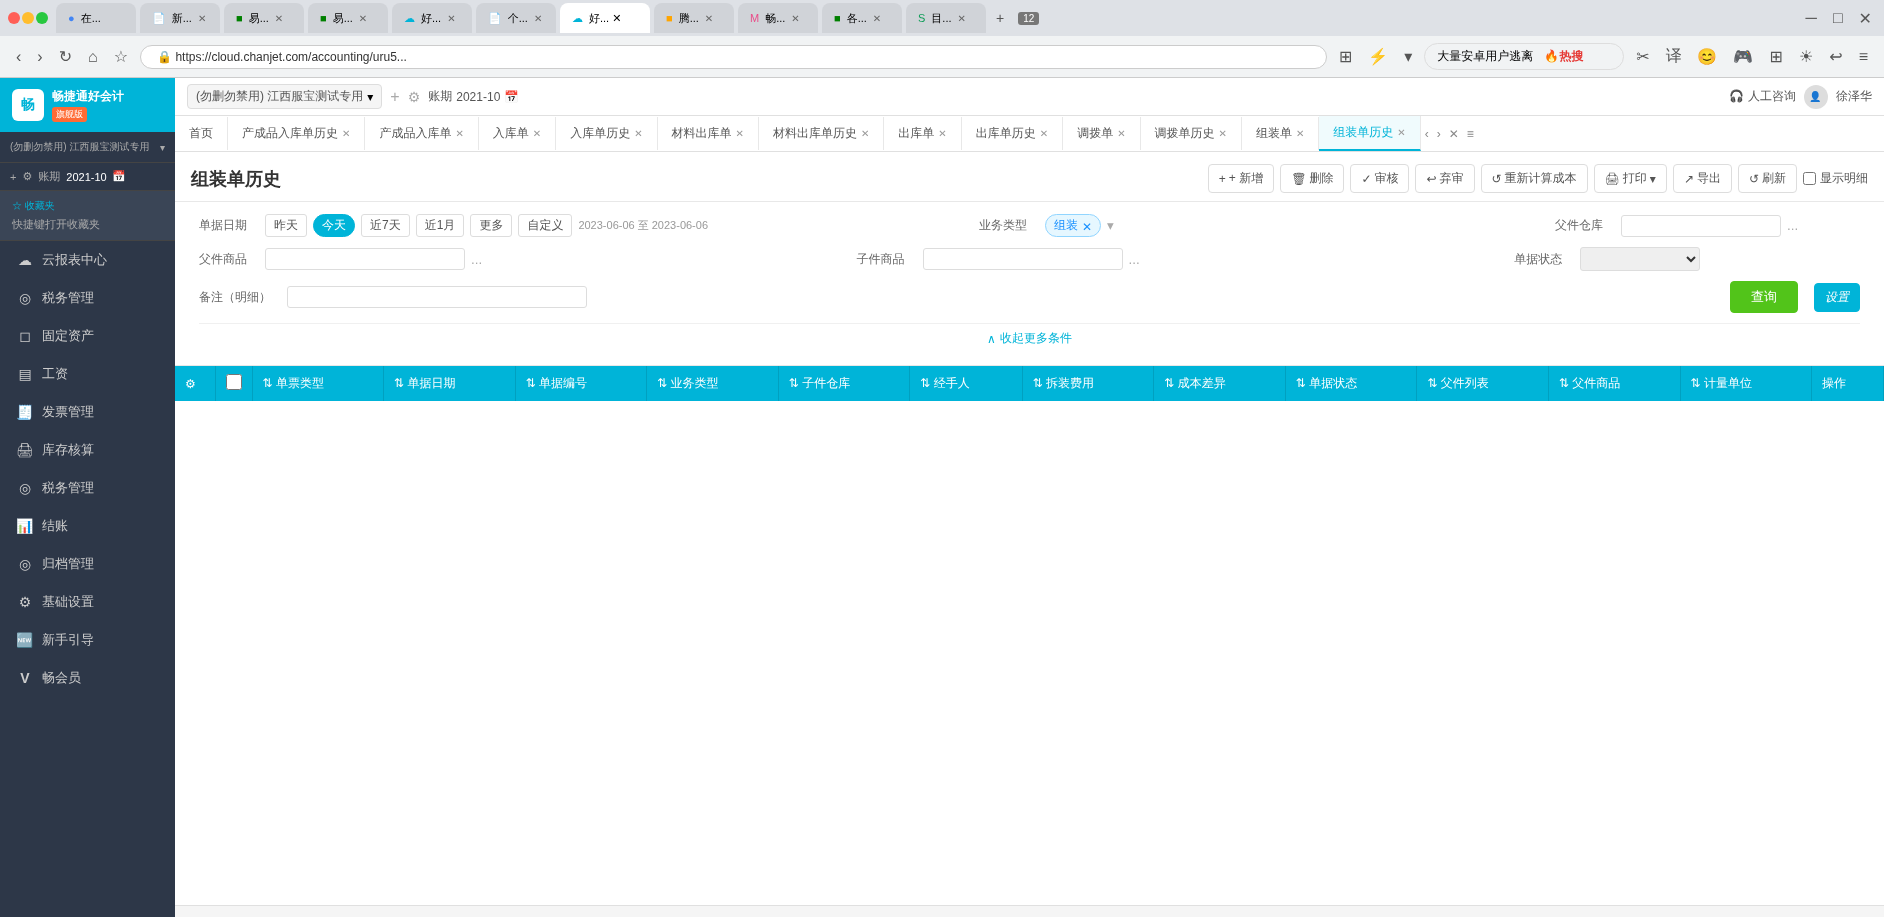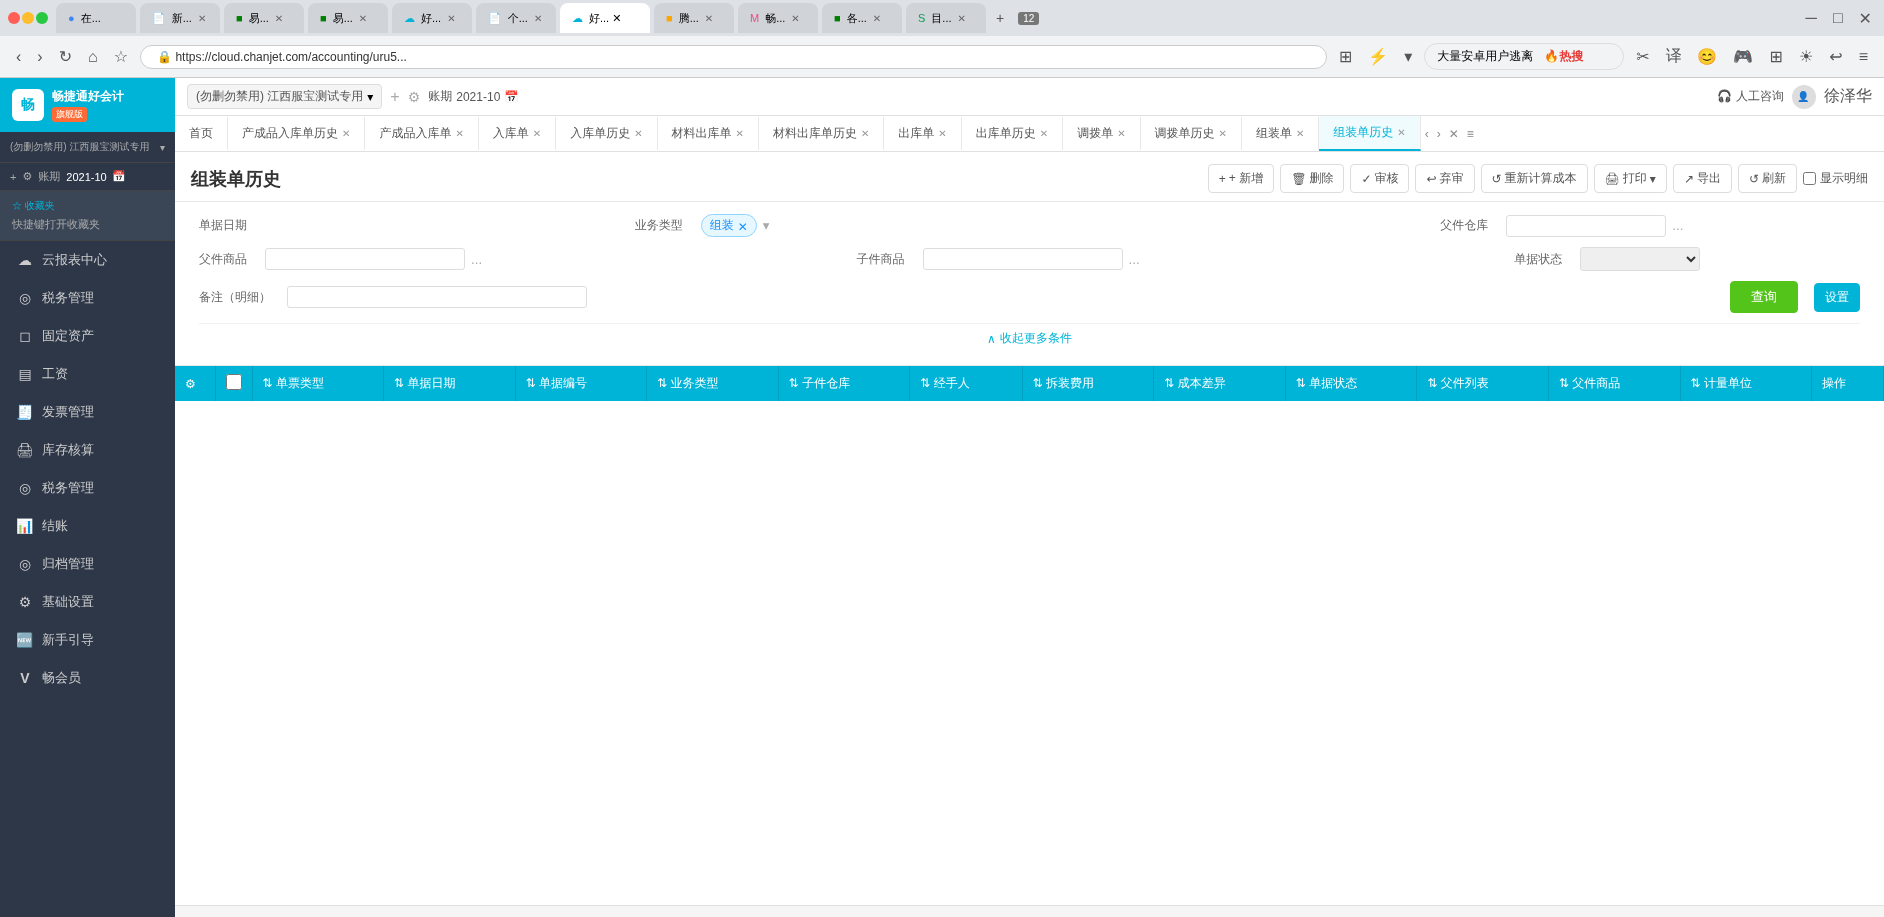--- a/index.html
+++ b/index.html
@@ -42,21 +42,21 @@
     .page-tab.active { color: #00b4d8; border-bottom: 2px solid #00b4d8; background: #f0fbfd; }
     .tab-x { font-size: 10px; color: #999; }
     .tabs-arrow { padding: 0 4px; color: #888; cursor: pointer; }
 
     
     .page-header { padding: 12px 16px 8px; display: flex; align-items: center; justify-content: space-between; background: #fff; border-bottom: 1px solid #e8e8e8; }
     .page-title { font-size: 18px; font-weight: bold; color: #333; }
     .header-actions { display: flex; align-items: center; gap: 6px; }
     .action-btn { display: flex; align-items: center; gap: 3px; padding: 5px 10px; border: 1px solid #ddd; border-radius: 4px; background: #fff; cursor: pointer; font-size: 12px; color: #555; }
     .action-btn.primary { background: #52c41a; color: #fff; border-color: #52c41a; }
-    .action-btn.setting { background: #00b4d8; color: #fff; border-color: #00b4d8; }
+    .action-btn.setting { background: #00b4d8; color: #fff; border-color: #00b4d8; font-style: italic; }
     .show-detail-cb { display: flex; align-items: center; gap: 4px; font-size: 12px; color: #555; }
 
     
     .filter-area { background: #fff; padding: 12px 24px; border-bottom: 1px solid #e8e8e8; }
     .filter-row { display: flex; align-items: center; gap: 16px; margin-bottom: 10px; }
     .filter-label { color: #666; font-size: 12px; min-width: 50px; }
     .date-filters { display: flex; align-items: center; gap: 6px; }
     .date-btn { padding: 2px 8px; border: 1px solid #ddd; border-radius: 3px; cursor: pointer; font-size: 12px; color: #555; background: #fff; }
     .date-btn.active { background: #00b4d8; color: #fff; border-color: #00b4d8; border-radius: 12px; }
     .date-range { color: #999; font-size: 11px; }
@@ -281,21 +281,21 @@
         <span>📅</span>
       </div>
       <div class="user-area">
         <span style="color:#555;font-size:12px;">
           <span>🎧</span>
           <span>人工咨询</span>
         </span>
         <div class="user-avatar">
           <span>👤</span>
         </div>
-        <span style="color:#555;font-size:16px;">徐泽华</span>
+        <span style="color:#555;font-size:12px;">徐泽华</span>
       </div>
     </div>
 
     <div class="tabs-bar">
       <div class="page-tab">
         <span>首页</span>
       </div>
       <div class="page-tab">
         <span>产成品入库单历史</span>
         <span class="tab-x">✕</span>
@@ -390,20 +390,29 @@
           <input type="checkbox" style="">
           <span>显示明细</span>
         </label>
       </div>
     </div>
 
     <div class="filter-area">
 
       <div class="filter-row">
         <span class="filter-label">单据日期</span>
+        <div class="date-filters">
+          <button class="date-btn">昨天</button>
+          <button class="date-btn active">今天</button>
+          <button class="date-btn">近7天</button>
+          <button class="date-btn">近1月</button>
+          <button class="date-btn">更多</button>
+          <button class="date-btn">自定义</button>
+          <span class="date-range">2023-06-06 至 2023-06-06</span>
+        </div>
         <span style="flex:1;"></span>
         <span class="filter-label">业务类型</span>
         <div class="filter-input-group">
           <div class="filter-tag">
             <span>组装</span>
             <span class="remove">✕</span>
           </div>
           <button style="background:none;border:none;color:#aaa;cursor:pointer;">▾</button>
         </div>
         <span style="flex:1;"></span>

